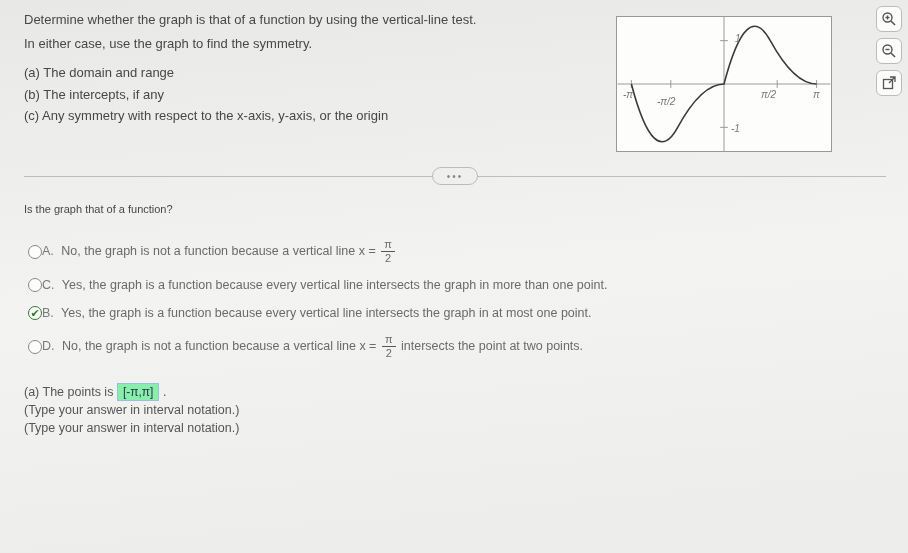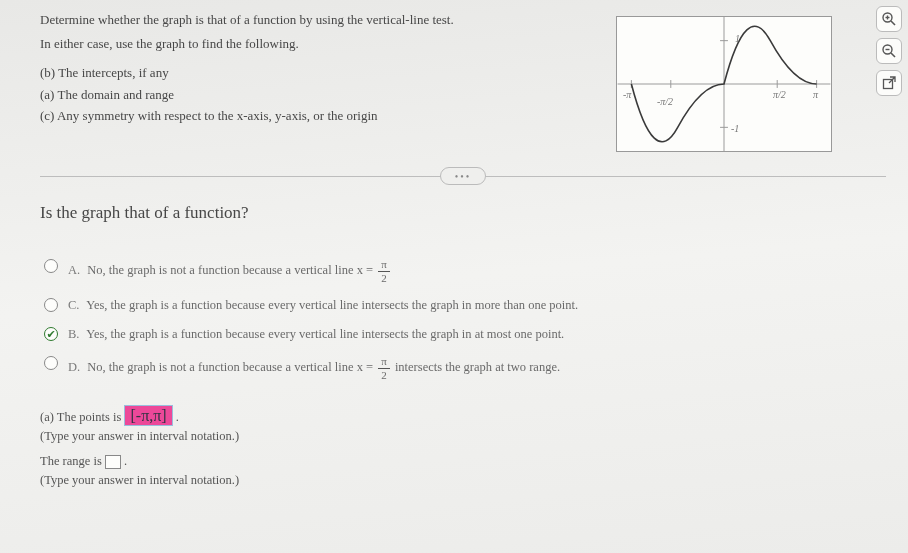--- a/index.html
+++ b/index.html
@@ -6,21 +6,21 @@
   body {
     font-family: Arial, Helvetica, sans-serif;
     background: linear-gradient(175deg, #e8e8e6 0%, #f3f3f1 50%, #ececea 100%);
     color: #474747;
     font-size: 13px;
     width: 908px;
     height: 553px;
     overflow: hidden;
     position: relative;
   }
-  .page { padding: 10px 22px 10px 40px; font-family: Liberation Serif, serif; }
+  .page { padding: 10px 22px 10px 24px; }
   .top-row { display: flex; gap: 20px; align-items: flex-start; }
   .instr { flex: 1; line-height: 1.5; }
   .instr p { margin-bottom: 4px; }
   .parts { margin-top: 10px; }
   .parts p { margin-bottom: 2px; }
 
   .graph-wrap { position: relative; margin-top: 6px; margin-right: 54px; }
   .graph-box {
     width: 216px; height: 136px;
     border: 1px solid #999;
@@ -49,24 +49,24 @@
     width: 46px; height: 18px; display: flex; align-items: center; justify-content: center;
     font-size: 10px; letter-spacing: 2px; color: #888;
   }
   .drag-pill {
     position: absolute; left: 630px; top: 56px;
     background: #efefed; border: 1px solid #bbb; border-radius: 10px;
     width: 20px; height: 34px; display:flex;align-items:center;justify-content:center;
     font-size:8px;color:#888;writing-mode:horizontal-tb;
   }
 
-  .question { margin-top: 26px; margin-bottom: 36px; font-size: 17px; }
+  .question { margin-top: 26px; margin-bottom: 24px; font-size: 11px; }
 
   .choices { display: flex; flex-direction: column; gap: 14px; margin-left: 4px; }
-  .choice { display: flex; gap: 10px; }
+  .choice { display: flex; align-items: center; }
   .radio {
     width: 14px; height: 14px; border: 1px solid #888; border-radius: 50%;
     flex-shrink: 0; background: #fdfdfb;
   }
   .radio.checked {
     border: 1px solid #2f7a2f;
     display:flex;align-items:center;justify-content:center;
   }
   .radio.checked::after{
     content:"✔"; color:#2f7a2f; font-size:11px; line-height:1;
@@ -76,22 +76,22 @@
   .frac {
     display: inline-flex; flex-direction: column; align-items: center;
     vertical-align: middle; font-size: 11px; line-height: 1; margin: 0 2px;
   }
   .frac .num { border-bottom: 1px solid #555; padding: 0 3px 1px; }
   .frac .den { padding-top: 1px; }
 
   .answers { margin-top: 26px; font-size: 12.5px; color:#555; }
   .answers p { margin-bottom: 4px; }
   .filled {
-    background: #ec4899; border: 1px solid #9abedc; padding: 1px 5px;
-    font-size: 16px; color: #334;
+    background: #86efac; border: 1px solid #9abedc; padding: 1px 5px;
+    font-size: 12px; color: #334;
   }
   .blankbox {
     display:inline-block; width:16px; height:14px; border:1px solid #888;
     background:#fdfdfb; vertical-align: middle;
   }
 </style>
 </head>
 <body>
 
 <div class="toolcol">
@@ -117,44 +117,44 @@
       </svg>
   </div>
 </div>
 
 <div class="drag-pill">⋮⋮</div>
 
 <div class="page">
   <div class="top-row">
     <div class="instr">
       <p>Determine whether the graph is that of a function by using the vertical-line test.</p>
-      <p>In either case, use the graph to find the following.</p>
+      <p>In either case, use the graph to find the symmetry.</p>
       <div class="parts">
+        <p>(a) The domain and range</p>
         <p>(b) The intercepts, if any</p>
-        <p>(a) The domain and range</p>
         <p>(c) Any symmetry with respect to the x-axis, y-axis, or the origin</p>
       </div>
     </div>
 
     <div class="graph-wrap">
       <div class="graph-box">
         <svg class="plot" viewBox="0 0 216 136">
           <line x1="0" y1="68" x2="216" y2="68" stroke="#999" stroke-width="1"></line>
           <line x1="108" y1="0" x2="108" y2="136" stroke="#999" stroke-width="1"></line>
           <line x1="54" y1="64" x2="54" y2="72" stroke="#999"></line>
           <line x1="162" y1="64" x2="162" y2="72" stroke="#999"></line>
           <line x1="14" y1="64" x2="14" y2="72" stroke="#999"></line>
           <line x1="202" y1="64" x2="202" y2="72" stroke="#999"></line>
           <line x1="104" y1="24" x2="112" y2="24" stroke="#999"></line>
           <line x1="104" y1="112" x2="112" y2="112" stroke="#999"></line>
           <path d="M 14 68 Q 37 156 61 112 T 108 68 Q 131 -20 155 24 T 202 68" fill="none" stroke="#3a3a3a" stroke-width="1.6"></path>
         </svg>
         <span class="tick-lbl" style="left:6px;top:72px">-π</span>
         <span class="tick-lbl" style="left:40px;top:79px">-π/2</span>
-        <span class="tick-lbl" style="left:156px;top:72px">π/2</span>
+        <span class="tick-lbl" style="left:144px;top:72px">π/2</span>
         <span class="tick-lbl" style="left:196px;top:72px">π</span>
         <span class="tick-lbl" style="left:118px;top:16px">1</span>
         <span class="tick-lbl" style="left:114px;top:106px">-1</span>
       </div>
     </div>
   </div>
 
   <div class="divider-wrap">
     <hr class="hr">
     <div class="pill">•••</div>
@@ -190,31 +190,27 @@
     </div>
     <div class="choice">
       <div class="radio"></div>
       <div class="clabel">
         <span class="letter">D.</span>
         <span>No, the graph is not a function because a vertical line x =</span>
         <span class="frac">
             <span class="num">π</span>
             <span class="den">2</span>
           </span>
-        <span> intersects the graph at two range.</span>
+        <span> intersects the point at two points.</span>
       </div>
     </div>
   </div>
 
   <div class="answers">
     <p>
       <span>(a) The points is </span>
       <span class="filled">[-π,π]</span>
       <span> .</span>
     </p>
     <p>(Type your answer in interval notation.)</p>
-    <p style="margin-top:10px">
-      <span>The range is </span>
-      <span class="blankbox"></span> .
-    </p>
     <p>(Type your answer in interval notation.)</p>
   </div>
 </div>
 
 </body></html>

